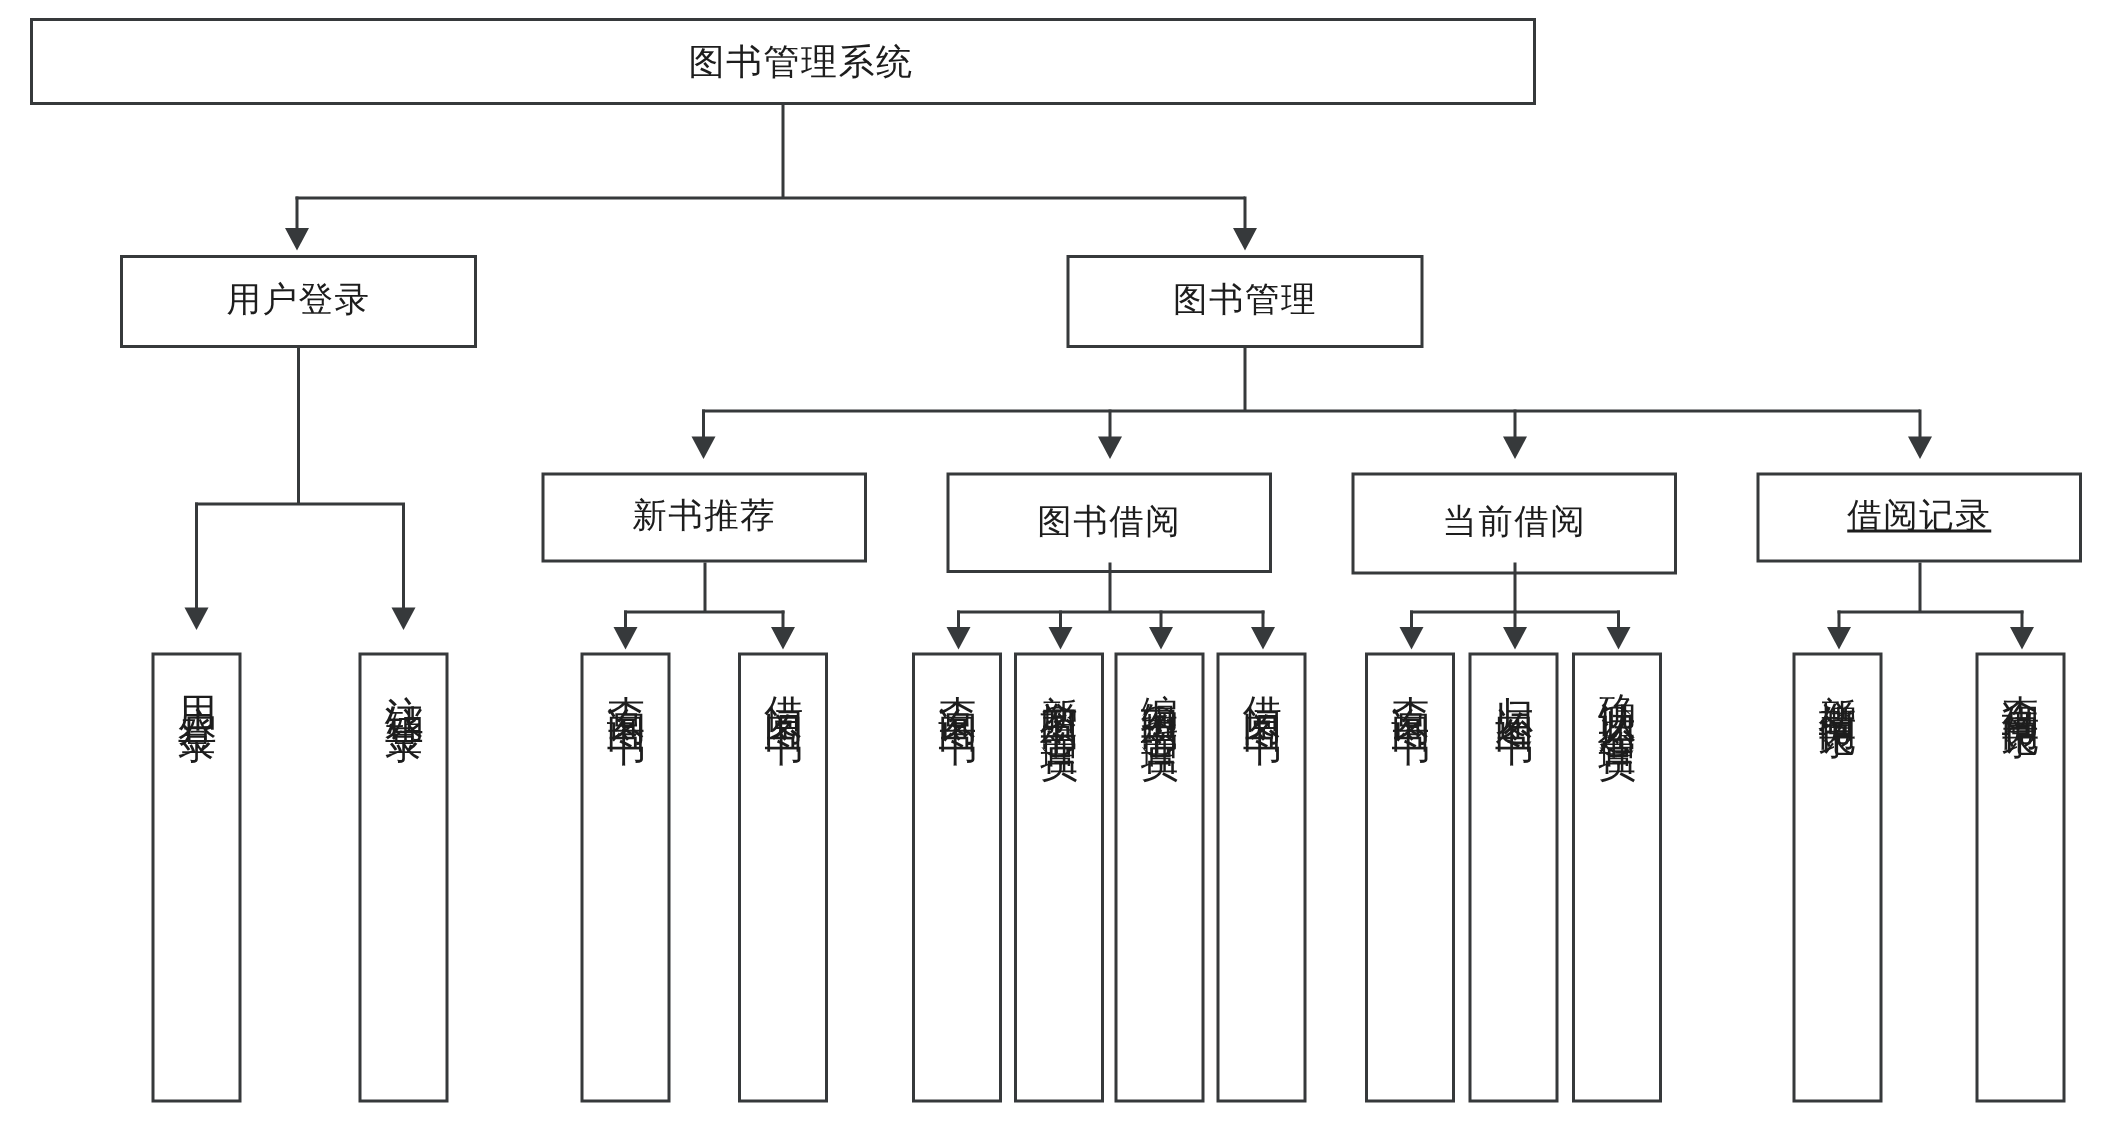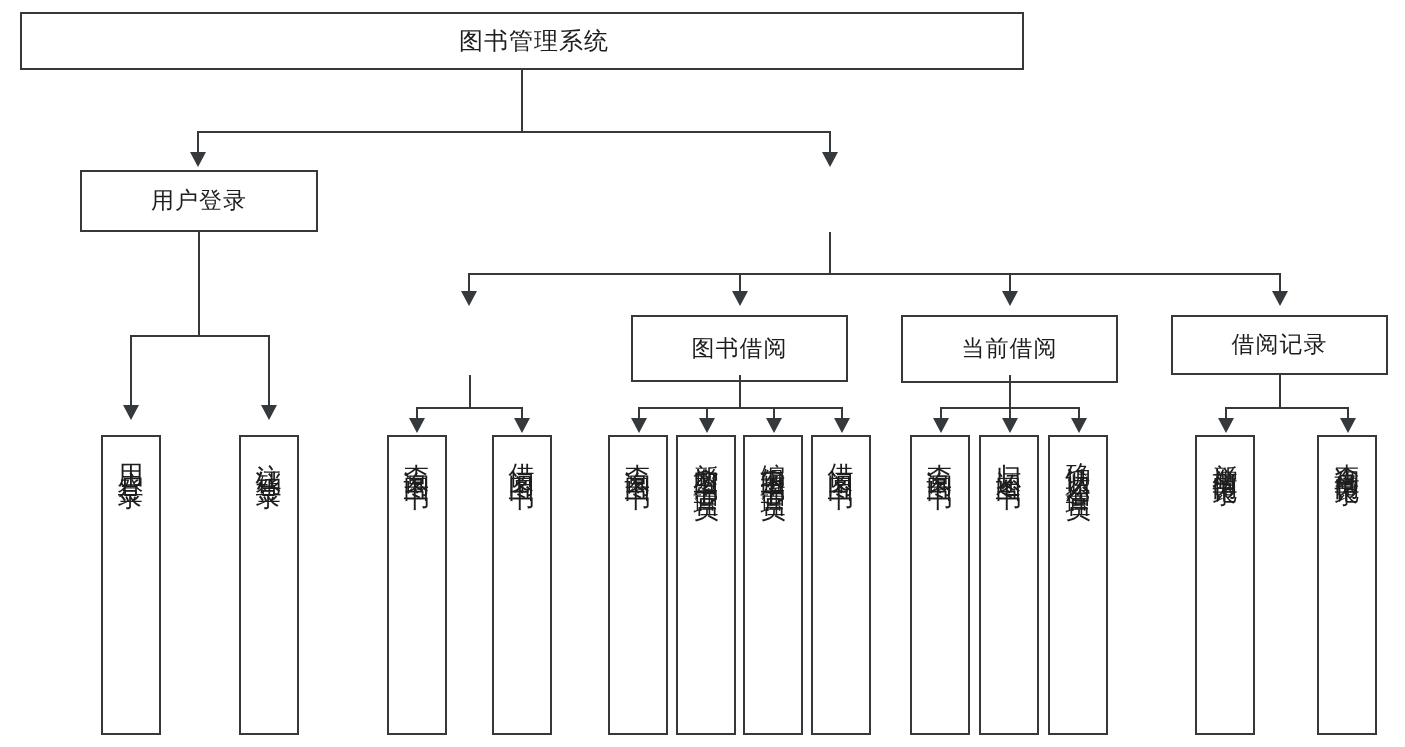--- a/index.html
+++ b/index.html
@@ -80,20 +80,23 @@
 
   <div class="ln vln" style="left:197px; top:131px; height:24px;"></div>
   <div class="arrow" style="left:190px; top:152px;"></div>
   <div class="ln vln" style="left:829px; top:131px; height:24px;"></div>
   <div class="arrow" style="left:822px; top:152px;"></div>
 
   <div class="node h" style="left:80px; top:170px; width:238px; height:62px;">
     <span class="lbl">用户登录</span>
   </div>
 
+  <div class="node h" style="left:711px; top:170px; width:238px; height:62px;">
+    <span class="lbl">图书管理</span>
+  </div>
 
   <div class="ln vln" style="left:198px; top:232px; height:104px;"></div>
   <div class="ln hln" style="left:130px; top:335px; width:138px;"></div>
   <div class="ln vln" style="left:130px; top:335px; height:72px;"></div>
   <div class="arrow" style="left:123px; top:405px;"></div>
   <div class="ln vln" style="left:268px; top:335px; height:72px;"></div>
   <div class="arrow" style="left:261px; top:405px;"></div>
 
   <div class="ln vln" style="left:829px; top:232px; height:42px;"></div>
   <div class="ln hln" style="left:468px; top:273px; width:812px;"></div>
@@ -103,27 +106,30 @@
 
   <div class="ln vln" style="left:739px; top:273px; height:20px;"></div>
   <div class="arrow" style="left:732px; top:291px;"></div>
 
   <div class="ln vln" style="left:1009px; top:273px; height:20px;"></div>
   <div class="arrow" style="left:1002px; top:291px;"></div>
 
   <div class="ln vln" style="left:1279px; top:273px; height:20px;"></div>
   <div class="arrow" style="left:1272px; top:291px;"></div>
 
+  <div class="node h" style="left:361px; top:315px; width:217px; height:60px;">
+    <span class="lbl">新书推荐</span>
+  </div>
   <div class="node h" style="left:631px; top:315px; width:217px; height:67px;">
     <span class="lbl">图书借阅</span>
   </div>
   <div class="node h" style="left:901px; top:315px; width:217px; height:68px;">
     <span class="lbl">当前借阅</span>
   </div>
-  <div class="node h" style="left:1171px; top:315px; width:217px; height:60px;">
+  <div class="node h" style="left:1171px; top:315px; width:217px; height:60px;text-decoration:underline;">
     <span class="lbl">借阅记录</span>
   </div>
 
   <div class="ln vln" style="left:469px; top:375px; height:33px;"></div>
   <div class="ln hln" style="left:416px; top:407px; width:107px;"></div>
   <div class="ln vln" style="left:416px; top:407px; height:14px;"></div>
   <div class="arrow" style="left:409px; top:418px;"></div>
   <div class="ln vln" style="left:521px; top:407px; height:14px;"></div>
   <div class="arrow" style="left:514px; top:418px;"></div>
 

